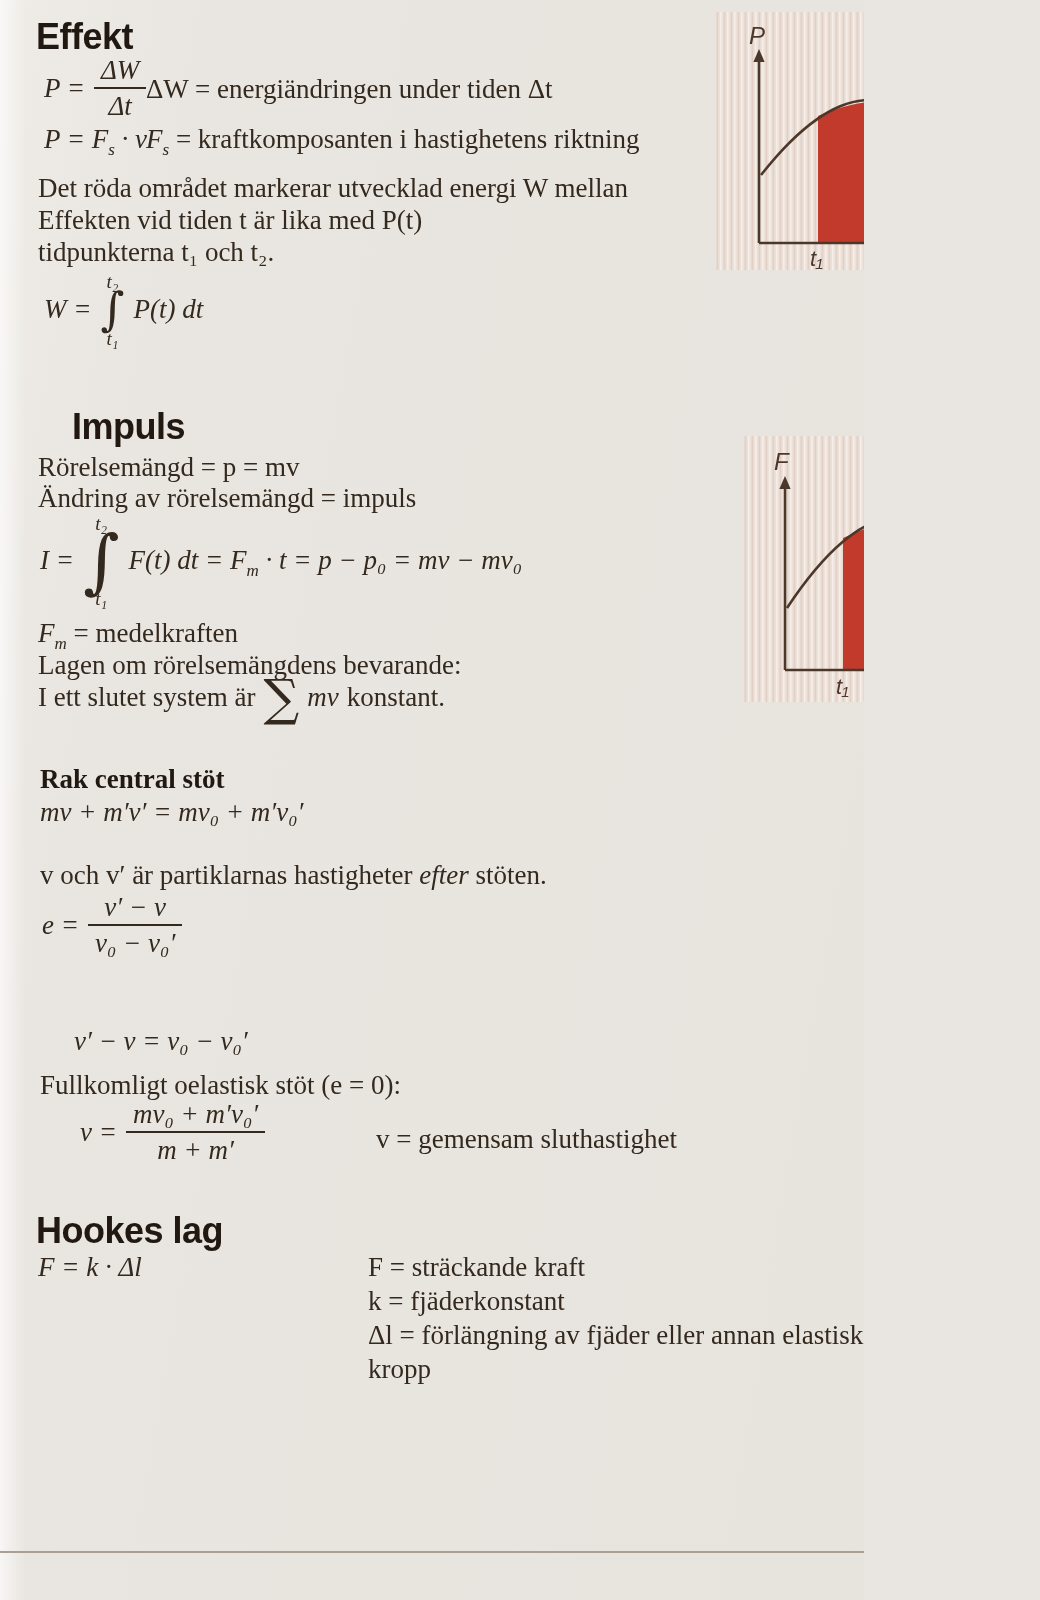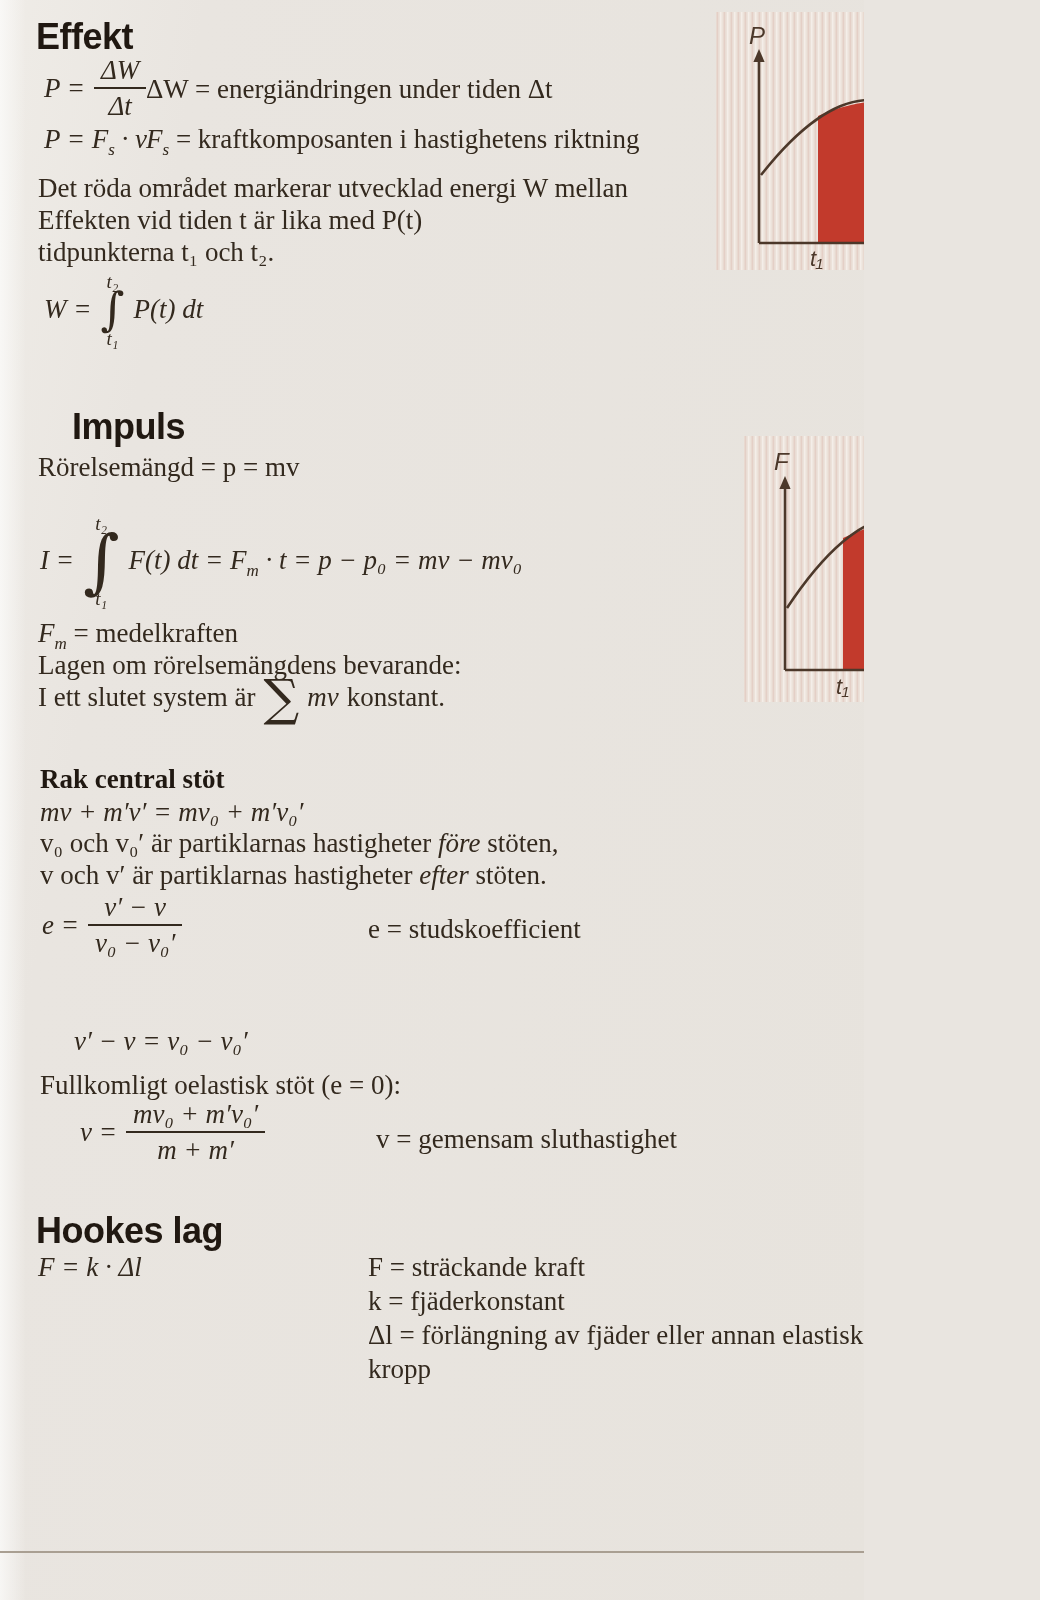--- a/index.html
+++ b/index.html
@@ -96,20 +96,21 @@
     <text x="33" y="32" class="dlabel">P</text>
     <text x="246" y="240" class="dlabel">t</text>
     <text x="176" y="172" class="dlabel">W</text>
     <text x="94" y="254" class="dlabel-sm">t₁</text>
     <text x="152" y="254" class="dlabel-sm">t₂</text>
   </svg>
 
   <h1 class="abs h-sans" style="left:36px; top:406px;margin-left:36px;">Impuls</h1>
 
   <div class="abs t" style="left:38px; top:452px;">Rörelsemängd = p = mv</div>
+  <div class="abs t" style="left:38px; top:483px;">Ändring av rörelsemängd = impuls</div>
 
   <div class="abs frow t" style="left:40px; top:514px;">
     <span class="mi">I =</span>
     <span class="intcol">
       <span class="intlim">t₂</span>
       <span class="sym intsign-l">∫</span>
       <span class="intlim">t₁</span>
     </span>
     <span><span class="mi">F(t) dt = F</span><sub class="vsub">m</sub><span class="mi"> · t = p − p₀ = mv − mv₀</span></span>
   </div>
@@ -143,39 +144,33 @@
     <text x="242" y="244" class="dlabel">t</text>
     <text x="170" y="178" class="dlabel">I</text>
     <text x="92" y="258" class="dlabel-sm">t₁</text>
     <text x="148" y="258" class="dlabel-sm">t₂</text>
   </svg>
 
   <h2 class="abs h-serif" style="left:40px; top:764px;">Rak central stöt</h2>
 
   <div class="abs t mi" style="left:40px; top:797px;">mv + m′v′ = mv₀ + m′v₀′</div>
 
-  <div class="abs t" style="left:40px; top:828px;">
-    <span>v₀ och v₀′ är partiklarnas hastigheter</span>
-    <span class="mi">före</span>
-    <span>stöten,</span>
-  </div>
   <div class="abs t" style="left:40px; top:860px;">
     <span>v och v′ är partiklarnas hastigheter</span>
     <span class="mi">efter</span>
     <span>stöten.</span>
   </div>
 
   <div class="abs frow t" style="left:42px; top:893px;">
     <span class="mi">e =</span>
     <span class="frac">
         <span class="num">v′ − v</span>
         <span class="den">v₀ − v₀′</span>
       </span>
   </div>
-  <div class="abs t" style="left:368px; top:914px;">e = studskoefficient</div>
 
   <div class="abs t mi" style="left:74px; top:1026px;font-style:italic;">v′ − v = v₀ − v₀′</div>
 
   <div class="abs t" style="left:40px; top:1070px;">Fullkomligt oelastisk stöt (e = 0):</div>
 
   <div class="abs frow t" style="left:80px; top:1100px;">
     <span class="mi">v =</span>
     <span class="frac">
         <span class="num">mv₀ + m′v₀′</span>
         <span class="den">m + m′</span>

